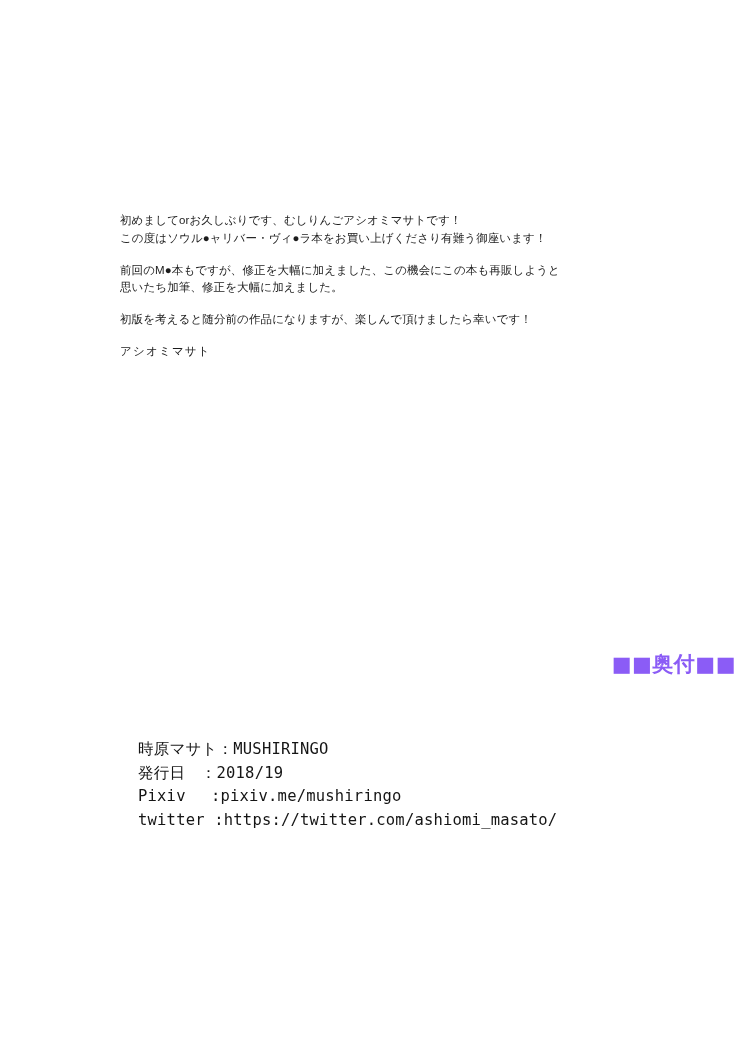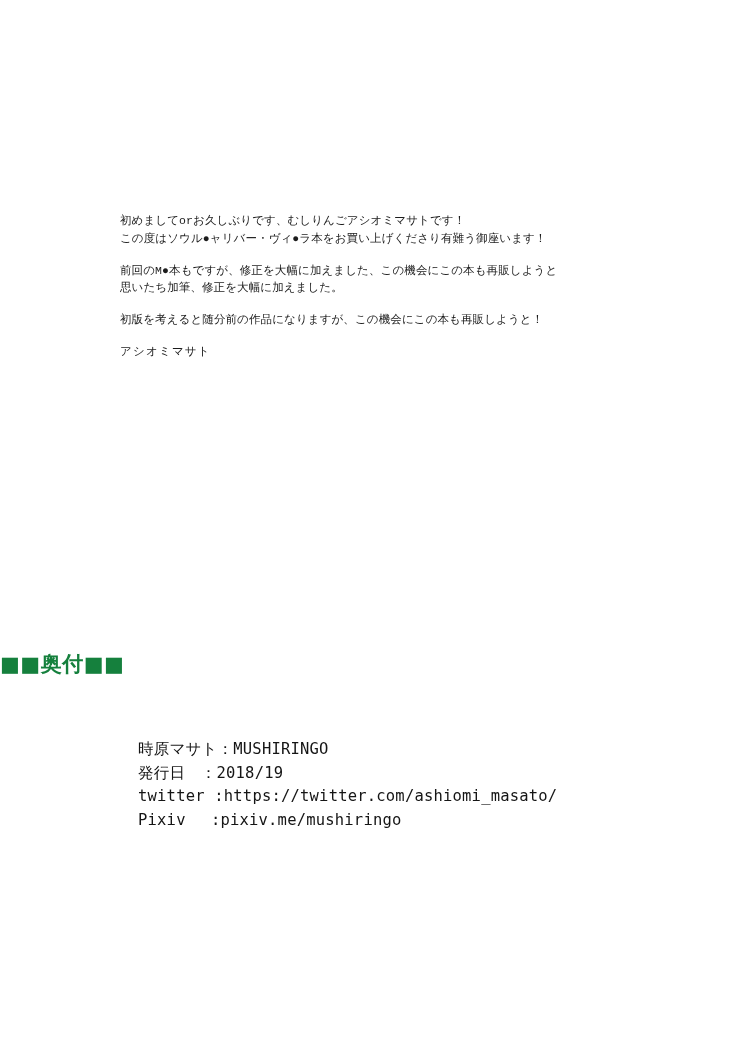--- a/index.html
+++ b/index.html
@@ -19,21 +19,21 @@
 
   
   .afterword {
     position: absolute;
     left: 120px;
     top: 212px;
     width: 540px;
   }
   .afterword p {
     margin: 0 0 16px 0;
-    font-family: Liberation Mono, monospace;
+    font-family: Liberation Sans, sans-serif;
     font-size: 11.5px;
     line-height: 1.55;
     letter-spacing: 0.1px;
     color: #1c1c1c;
     white-space: pre-line;
   }
   .afterword p.tight {
     margin-bottom: 14px;
   }
   .afterword .sign {
@@ -41,26 +41,26 @@
     margin-bottom: 17px;
     letter-spacing: 1.2px;
   }
 
   
   .colophon-title {
     position: absolute;
     left: 0;
     right: 0;
     top: 650px;
-    text-align: left;
+    text-align: right;
     font-family: "DejaVu Sans", sans-serif;
     font-size: 21px;
     font-weight: bold;
     letter-spacing: 0.5px;
-    color: #15803d;
+    color: #8b5cf6;
   }
 
   
   .colophon {
     position: absolute;
     left: 138px;
     top: 738px;
     width: 520px;
     font-family: "DejaVu Sans Mono", monospace;
     font-size: 15.5px;
@@ -78,26 +78,26 @@
 </head>
 <body>
 
 <div class="page">
 
   <div class="afterword">
     <p class="tight">初めましてorお久しぶりです、むしりんごアシオミマサトです！
 この度はソウル●ャリバー・ヴィ●ラ本をお買い上げくださり有難う御座います！</p>
     <p class="tight">前回のM●本もですが、修正を大幅に加えました、この機会にこの本も再販しようと
 思いたち加筆、修正を大幅に加えました。</p>
-    <p class="tight">初版を考えると随分前の作品になりますが、この機会にこの本も再販しようと！</p>
+    <p class="tight">初版を考えると随分前の作品になりますが、楽しんで頂けましたら幸いです！</p>
     <p class="sign">アシオミマサト</p>
   </div>
 
   <div class="colophon-title">■■奥付■■</div>
 
   <div class="colophon">
     <div class="row">時原マサト：MUSHIRINGO</div>
     <div class="row">発行日　：2018/19</div>
+    <div class="row">Pixiv　 :pixiv.me/mushiringo</div>
     <div class="row">twitter :https://twitter.com/ashiomi_masato/</div>
-    <div class="row">Pixiv　 :pixiv.me/mushiringo</div>
   </div>
 
 </div>
 
 </body></html>

